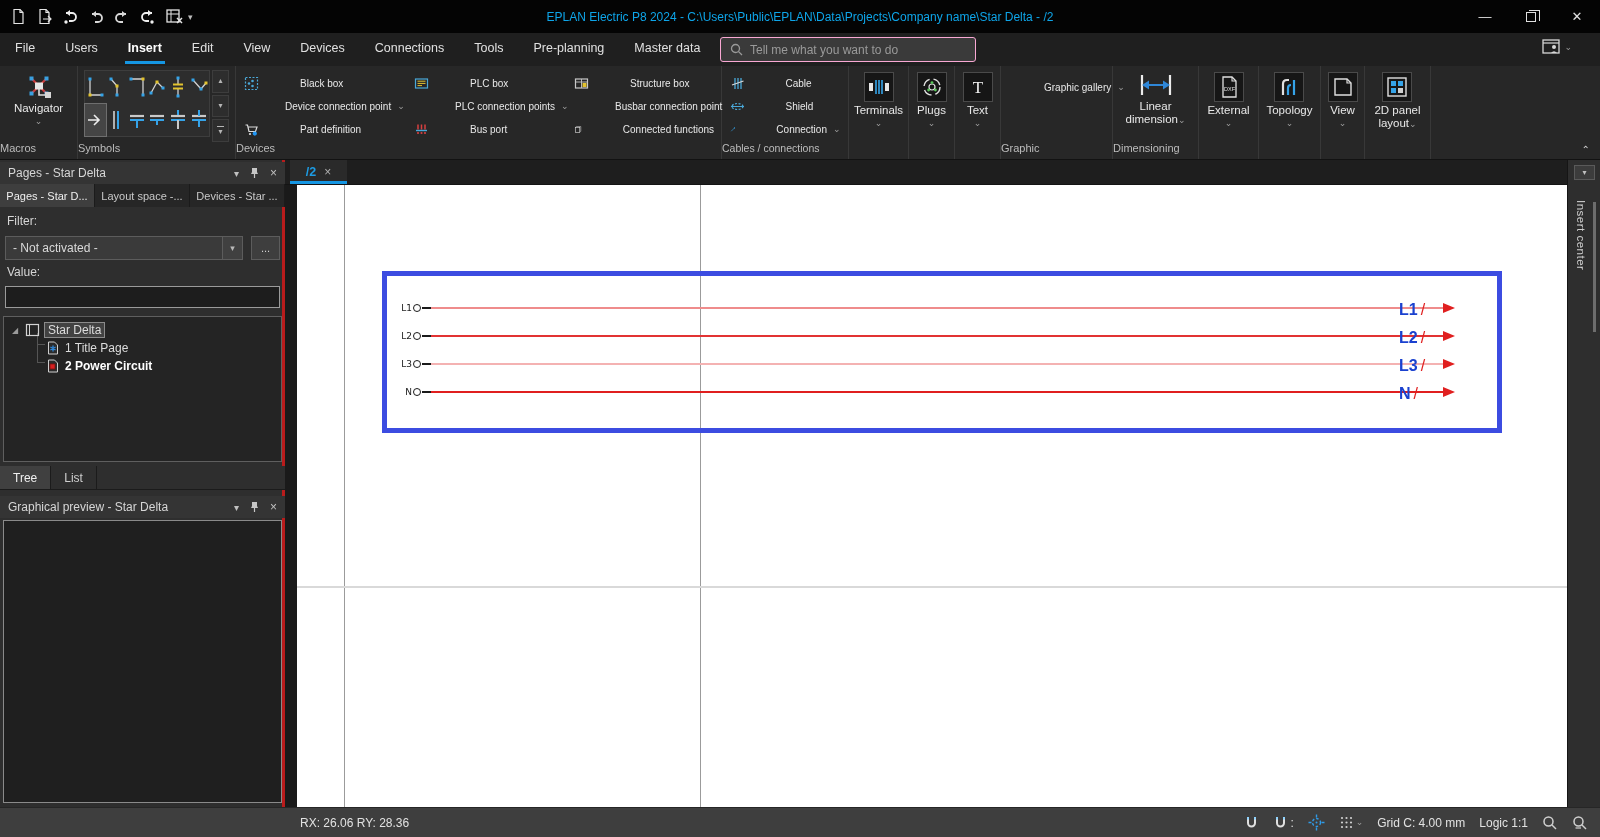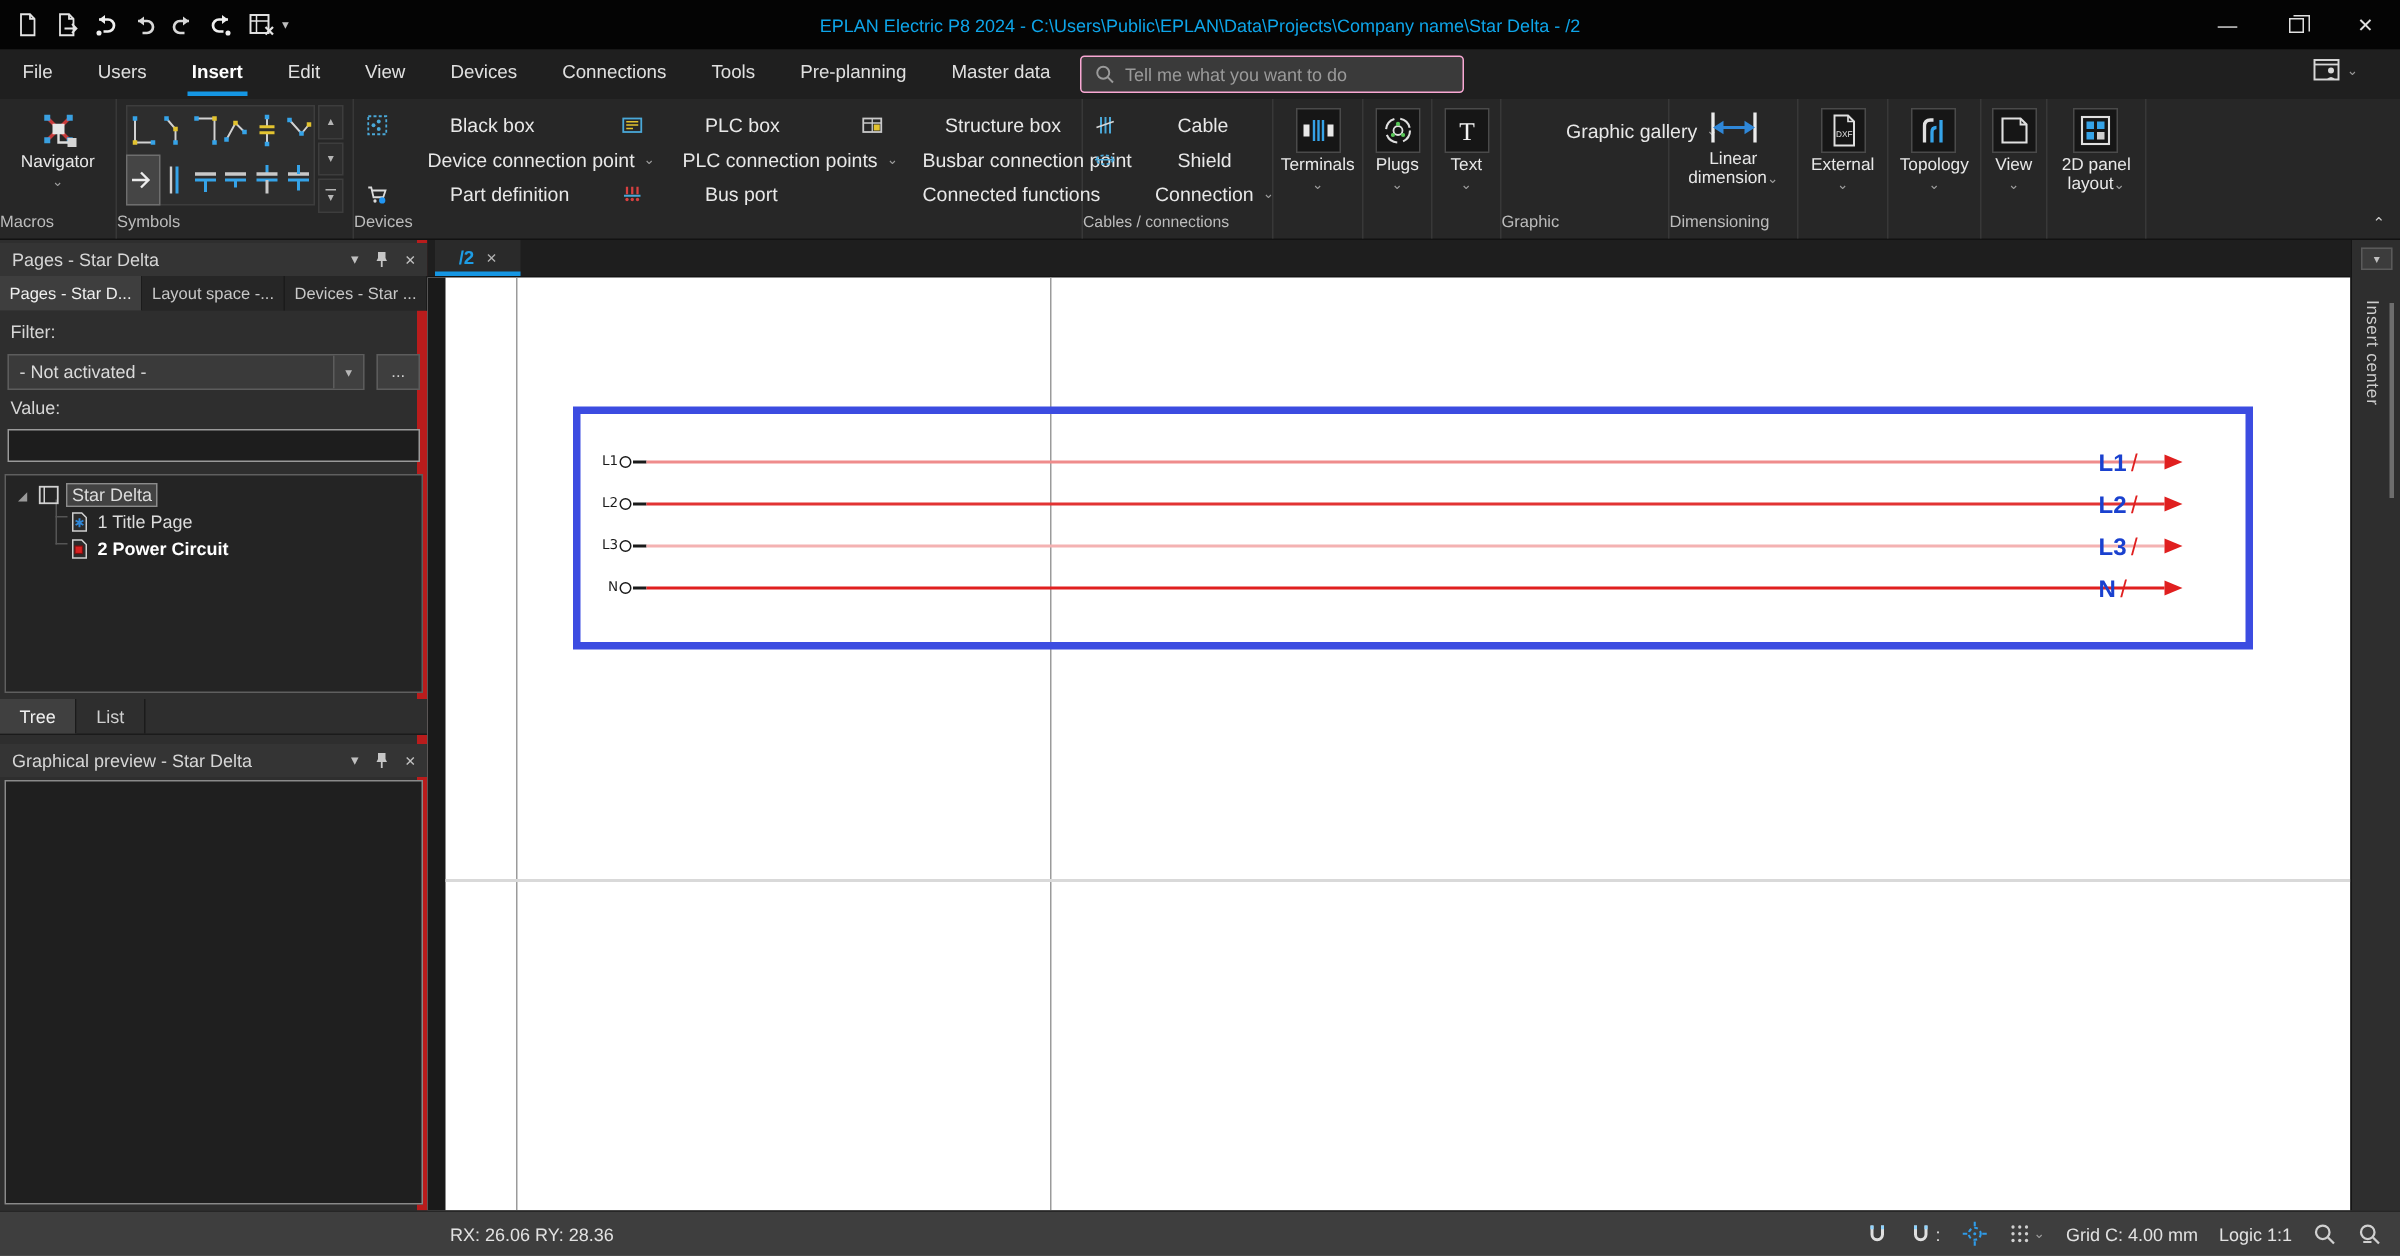--- a/index.html
+++ b/index.html
@@ -34,36 +34,36 @@
   .rbody{flex:1;display:flex;justify-content:center;padding-top:4px;}
   .rcaption{height:17px;font-size:11px;color:#bcbcbc;white-space:nowrap;overflow:hidden;}
   .chev{color:#9f9f9f;font-size:9px;line-height:1;}
   
   .bigbtn{display:flex;flex-direction:column;align-items:center;gap:2px;padding:2px 4px;}
   .bigbtn .blabel{font-size:11.5px;color:#e8e8e8;text-align:center;line-height:1.15;white-space:nowrap;}
   .iconbox{width:30px;height:30px;background:#161616;border:1px solid #4a4a4a;display:flex;align-items:center;justify-content:center;}
   
   .dcol{display:flex;flex-direction:column;padding-top:2px;}
   .sbtn{height:23px;display:flex;align-items:center;gap:6px;padding:0 8px;white-space:nowrap;}
-  .sbtn .slabel{font-size:13px;color:#e8e8e8;padding-left:35px;}
+  .sbtn .slabel{font-size:10px;color:#e8e8e8;padding-left:35px;}
   
   .gallery{display:flex;gap:2px;}
   .gcells{width:126px;height:67px;background:#2d2d2d;border:1px solid #3d3d3d;display:grid;grid-template-columns:repeat(6,1fr);}
   .gcell{display:flex;align-items:center;justify-content:center;}
   .gcell.active{background:#454545;outline:1px solid #6e6e6e;}
   .gscroll{width:17px;display:flex;flex-direction:column;gap:2px;}
   .gsbtn{flex:1;background:#2d2d2d;border:1px solid #3d3d3d;color:#b5b5b5;font-size:8px;display:flex;flex-direction:column;align-items:center;justify-content:center;line-height:1;}
   .gsbtn .bar{width:7px;height:1px;background:#b5b5b5;margin-bottom:1px;}
   .ribbon-collapse{position:absolute;right:10px;bottom:4px;color:#cfcfcf;font-size:10px;}
 
   
   .main{position:absolute;top:160px;left:0;width:1600px;height:647px;background:#1c1c1c;}
 
   
-  .dock{position:absolute;left:0;top:0;width:285px;height:647px;background:#2e2e2e;border-right:7px solid #b91c1c;}
+  .dock{position:absolute;left:0;top:0;width:285px;height:647px;background:#2e2e2e;border-right:3px solid #b91c1c;}
   .phead{position:absolute;left:0;width:285px;height:22px;background:#343434;display:flex;align-items:center;padding:0 8px;}
   .phead .ptitle{font-size:12px;color:#d6d6d6;flex:1;white-space:nowrap;overflow:hidden;}
   .phead .hicons{display:flex;align-items:center;gap:11px;color:#c0c0c0;font-size:10px;}
   .ptabs{position:absolute;top:24px;left:0;width:285px;height:23px;display:flex;background:#262626;}
   .ptab{flex:1;font-size:11px;color:#c8c8c8;display:flex;align-items:center;justify-content:center;border-right:1px solid #1b1b1b;white-space:nowrap;overflow:hidden;background:#262626;}
   .ptab.active{background:#3e3e3e;color:#efefef;}
   .flabel{position:absolute;left:7px;font-size:12px;color:#d6d6d6;}
   .combo{position:absolute;left:5px;top:76px;width:238px;height:24px;background:#3a3a3a;border:1px solid #5c5c5c;display:flex;align-items:center;}
   .combo .cval{flex:1;font-size:12px;color:#dadada;padding:0 7px;}
   .combo .cbtn{width:20px;height:100%;border-left:1px solid #5c5c5c;display:flex;align-items:center;justify-content:center;color:#b8b8b8;font-size:9px;background:#404040;}
@@ -410,21 +410,21 @@
               <path d="M2.5,3.5 L4.5,1.8 H13 V10.8 L11,13" fill="none" stroke="#dcdcdc" stroke-width="1"></path>
             </svg>
           <span class="slabel">Connected functions</span>
         </div>
       </div>
     </div>
     <div class="rcaption">Devices</div>
   </div>
 
   <div class="rgroup" style="width:127px">
-    <div class="rbody" style="justify-content:flex-end;">
+    <div class="rbody" style="justify-content:center;">
       <div class="dcol" style="width:127px">
         <div class="sbtn">
           <svg width="15" height="15" viewBox="0 0 15 15">
               <path d="M5,2 V13 M8,2 V13 M11,2 V13" stroke="#4aa8d8" stroke-width="1.3"></path>
               <path d="M2,9 L13.5,5" stroke="#d8d8d8" stroke-width="1.2"></path>
             </svg>
           <span class="slabel">Cable</span>
         </div>
         <div class="sbtn">
           <svg width="15" height="15" viewBox="0 0 15 15">

